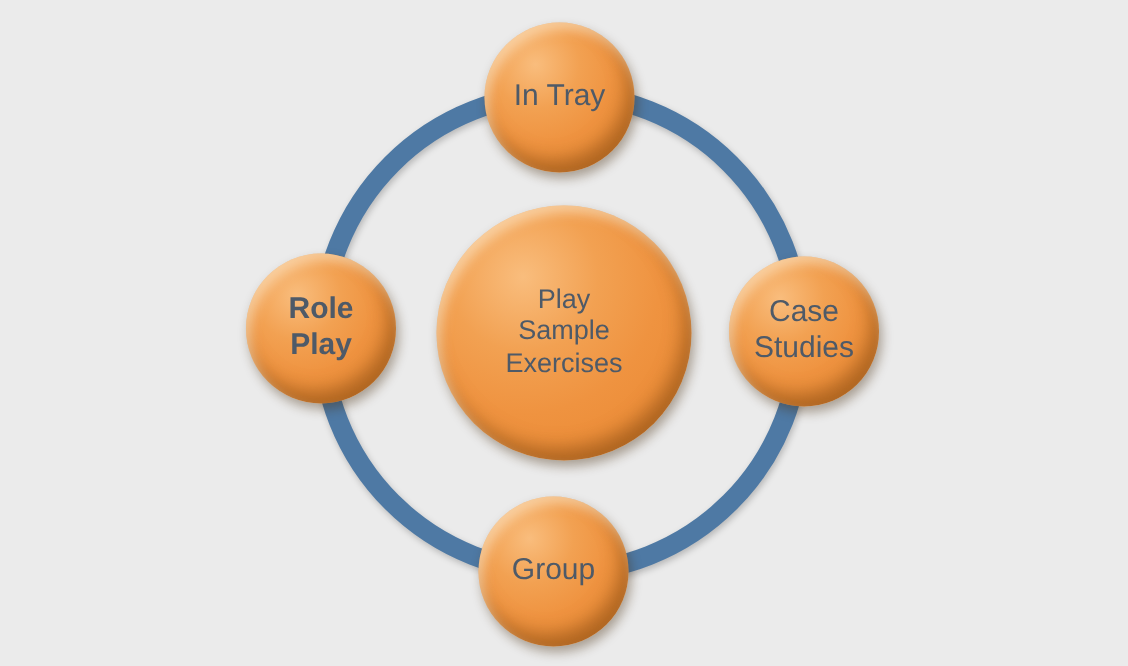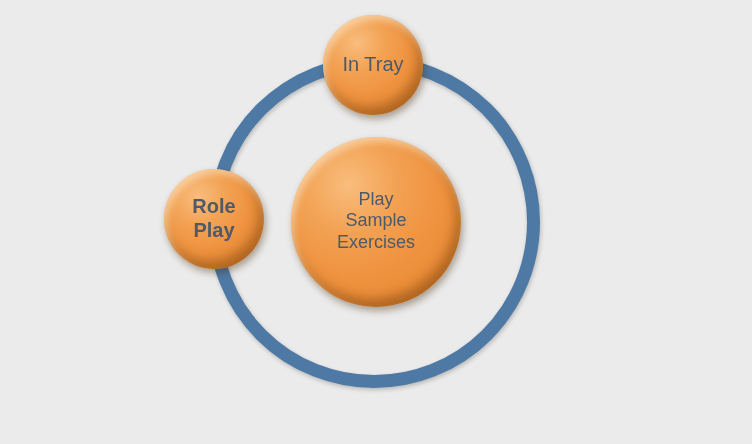--- a/index.html
+++ b/index.html
@@ -81,20 +81,27 @@
   <div class="node center">
     <span class="label">Play
 Sample
 Exercises</span>
   </div>
 
   <div class="node sat pos-top">
     <span class="label">In Tray</span>
   </div>
 
+  <div class="node sat pos-right">
+    <span class="label">Case
+Studies</span>
+  </div>
 
+  <div class="node sat pos-bottom">
+    <span class="label">Group</span>
+  </div>
 
   <div class="node sat pos-left">
     <span class="label">Role
 Play</span>
   </div>
 
 </div>
 
 </body></html>

